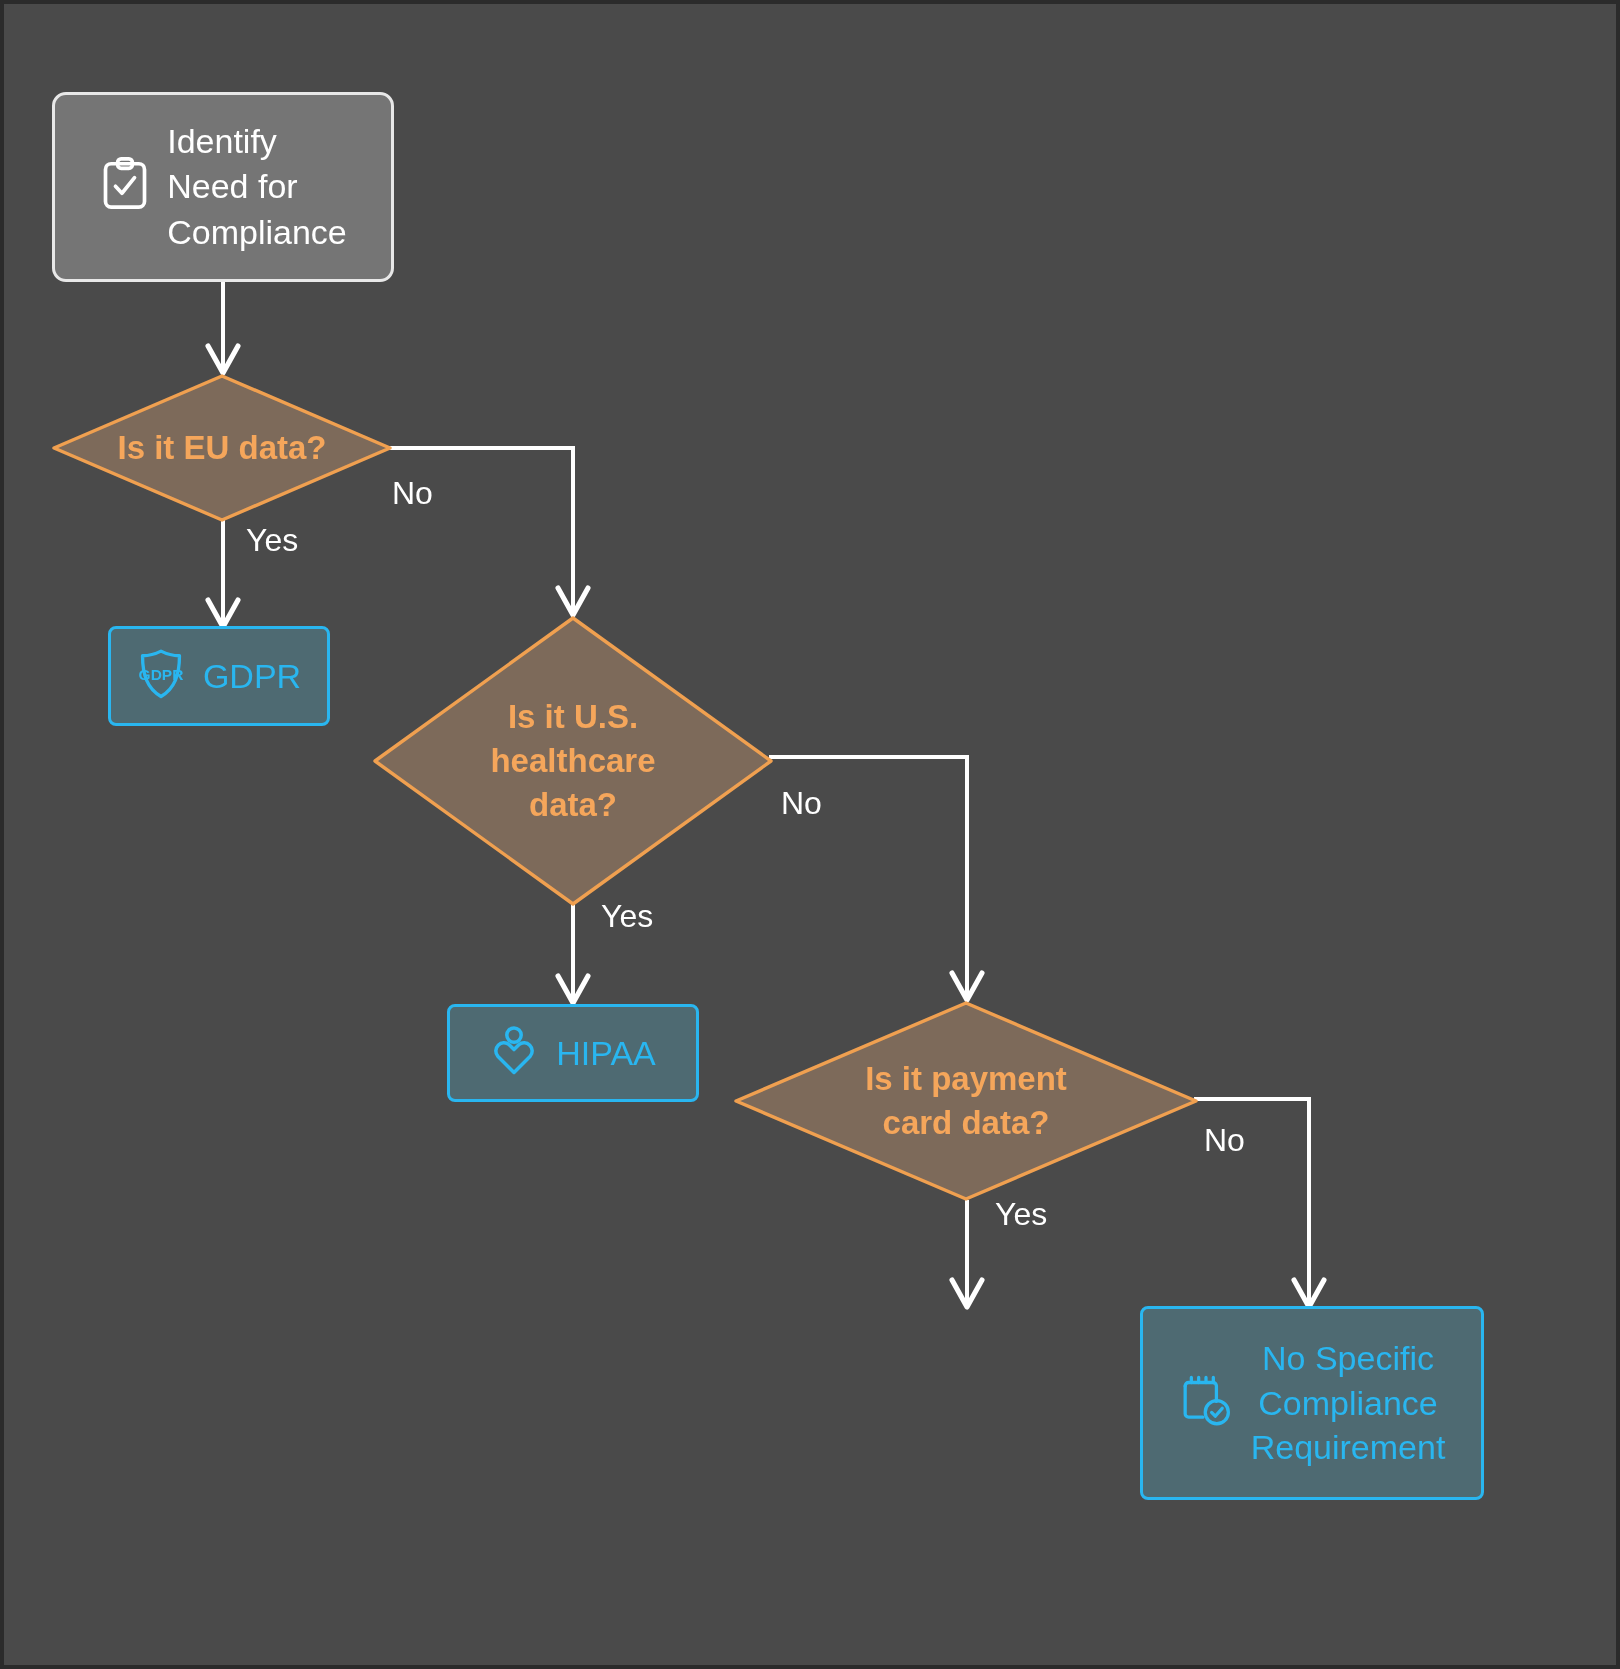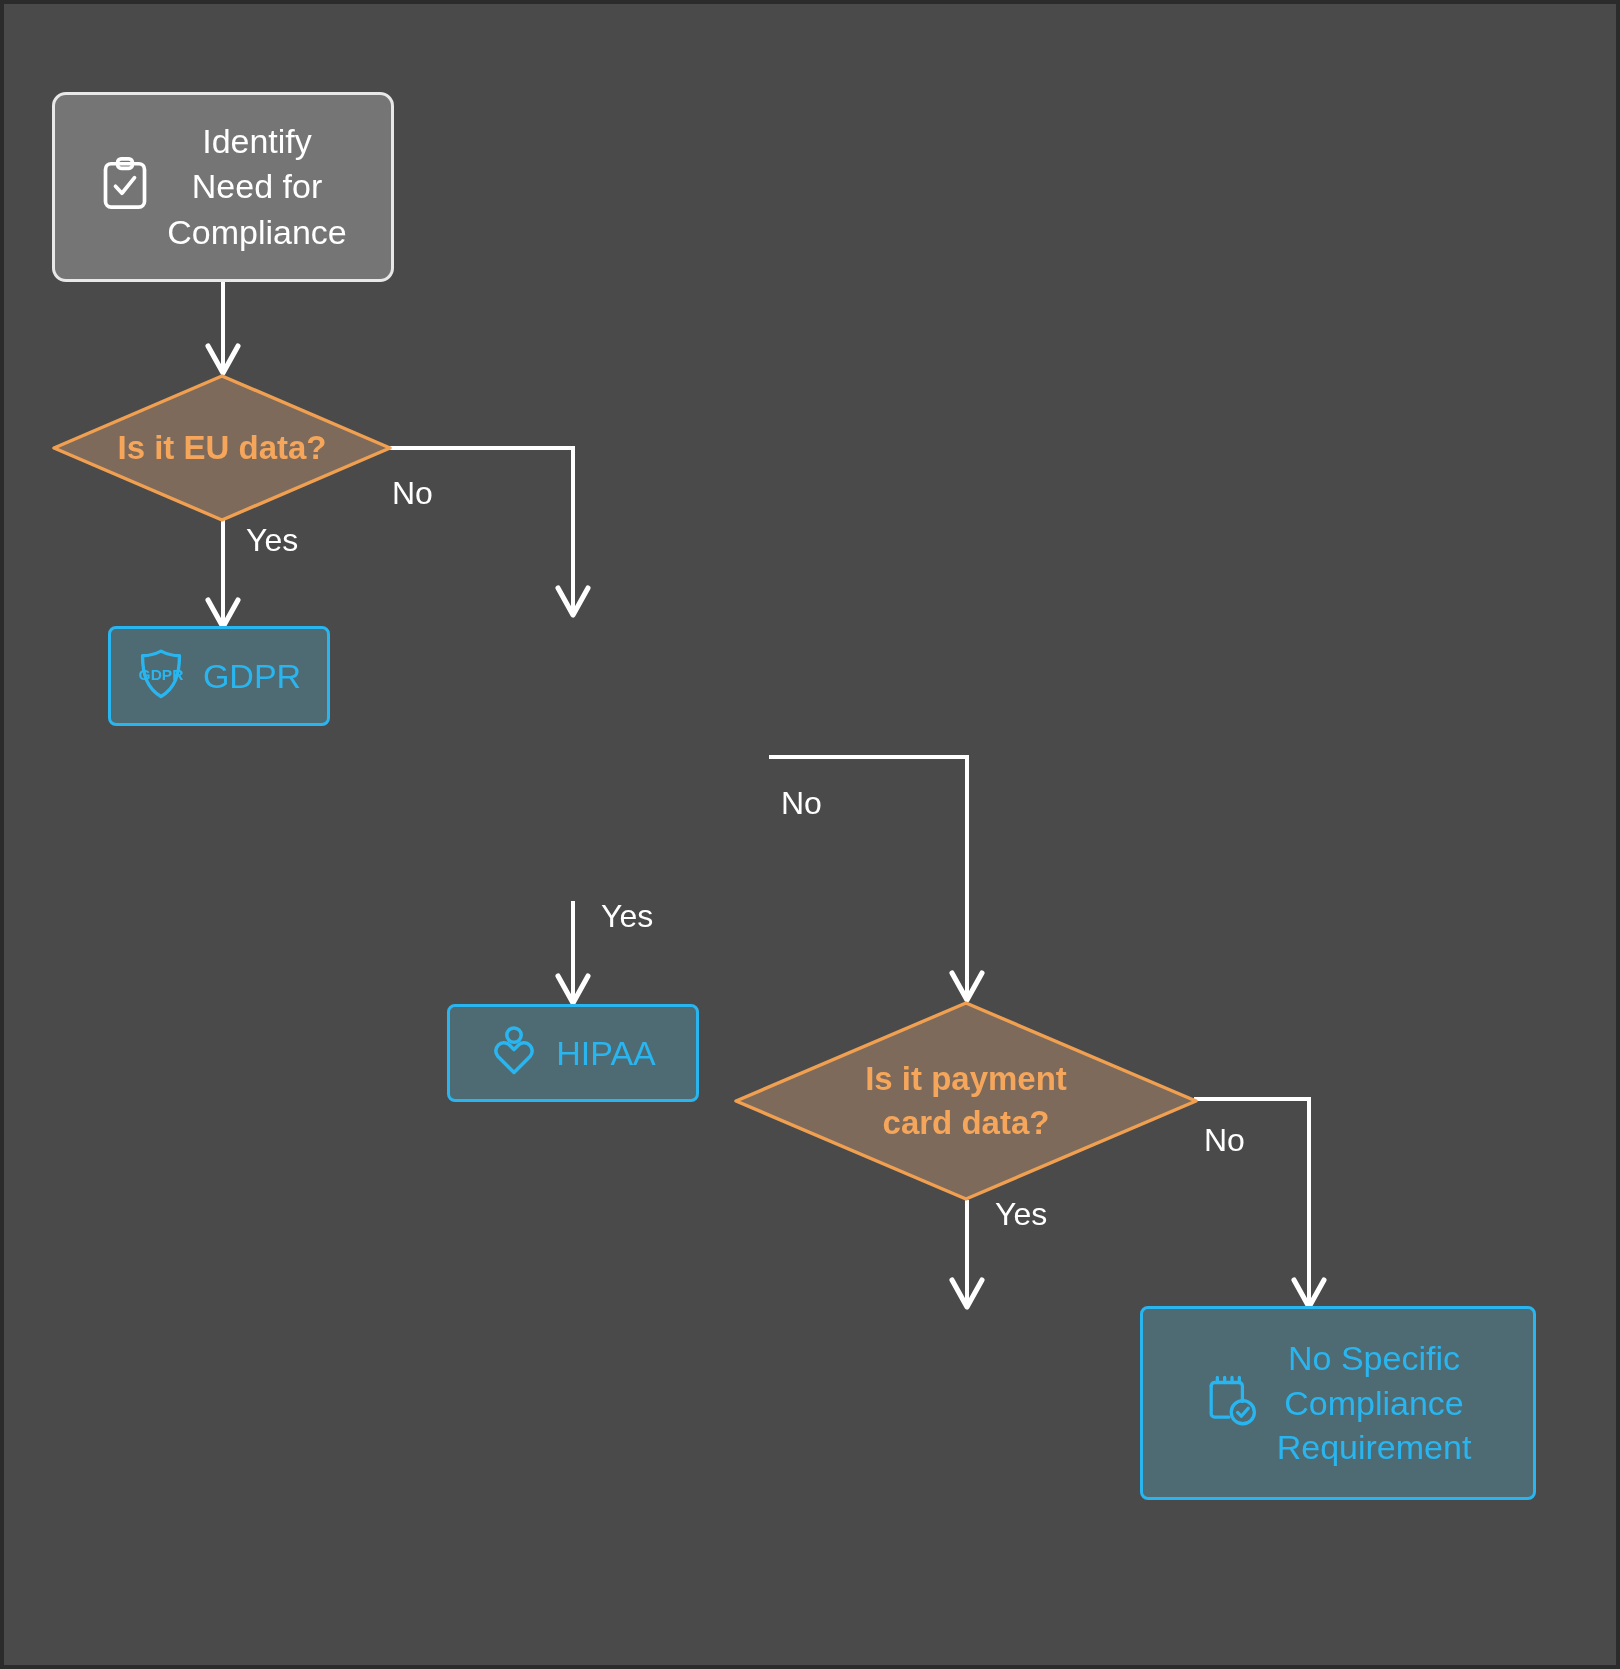--- a/index.html
+++ b/index.html
@@ -40,21 +40,20 @@
     background: #757575;
     border: 3px solid #e8e8e8;
     border-radius: 14px;
     gap: 16px;
     padding: 0 18px;
   }
   .proc .label {
     color: #ffffff;
     font-size: 34px;
     line-height: 1.34;
-    text-align: center;
     white-space: pre-line;
   }
 
   
   .term {
     background: #4e6a72;
     border: 3px solid #29b6f0;
     border-radius: 8px;
     gap: 18px;
     padding: 0 22px;
@@ -162,20 +161,28 @@
     <span class="icon">
       <svg width="48" height="52" viewBox="0 0 26 28" fill="none" stroke="#29b6f0" stroke-width="1.8" stroke-linecap="round" stroke-linejoin="round">
         <path d="M 13 1.6 C 9.5 3.4 6.2 4.1 3 4.1 C 3 14.6 5.6 21.8 13 26.2
                  C 20.4 21.8 23 14.6 23 4.1 C 19.8 4.1 16.5 3.4 13 1.6 Z"></path>
         <text x="13" y="17.4" fill="#29b6f0" stroke="none" font-family="Liberation Sans, sans-serif" font-size="8.4" font-weight="bold" text-anchor="middle">GDPR</text>
       </svg>
     </span>
     <span class="label">GDPR</span>
   </div>
 
+  <div class="node decision" style="left:369px; top:612px; width:400px; height:290px;">
+    <svg width="400" height="290" viewBox="0 0 400 290">
+      <polygon points="200,2 398,145 200,288 2,145" fill="#7d6a5a" stroke="#f0a050" stroke-width="3.4" stroke-linejoin="round"></polygon>
+    </svg>
+    <span class="dlabel">Is it U.S.
+healthcare
+data?</span>
+  </div>
 
   <div class="node term" style="left:443px; top:1000px; width:252px; height:98px;">
     <span class="icon">
       <svg width="48" height="52" viewBox="0 0 26 28" fill="none" stroke="#29b6f0" stroke-width="1.9" stroke-linecap="round" stroke-linejoin="round">
         <circle cx="13" cy="5.4" r="3.9"></circle>
         <path d="M 13 25.6 L 4.2 16.8 A 4.4 4.4 0 0 1 10.4 10.6 L 13 13.2
                  L 15.6 10.6 A 4.4 4.4 0 0 1 21.8 16.8 Z"></path>
       </svg>
     </span>
     <span class="label">HIPAA</span>
@@ -183,21 +190,21 @@
 
   <div class="node decision" style="left:730px; top:997px; width:464px; height:200px;">
     <svg width="464" height="200" viewBox="0 0 464 200">
       <polygon points="232,2 462,100 232,198 2,100" fill="#7d6a5a" stroke="#f0a050" stroke-width="3.4" stroke-linejoin="round"></polygon>
     </svg>
     <span class="dlabel">Is it payment
 card data?</span>
   </div>
 
 
-  <div class="node term" style="left:1136px; top:1302px; width:396px; height:194px;">
+  <div class="node term" style="left:1136px; top:1302px; width:344px; height:194px;">
     <span class="icon">
       <svg width="54" height="54" viewBox="0 0 28 28" fill="none" stroke="#29b6f0" stroke-width="1.7" stroke-linecap="round" stroke-linejoin="round">
         <path d="M 3.2 6.2 A 1.8 1.8 0 0 1 5 4.4 L 17.6 4.4 A 1.8 1.8 0 0 1 19.4 6.2 L 19.4 14.2"></path>
         <path d="M 3.2 6.2 L 3.2 20.6 A 1.8 1.8 0 0 0 5 22.4 L 12.4 22.4"></path>
         <path d="M 6.4 4.4 L 6.4 1.8 M 10.2 4.4 L 10.2 1.8 M 14 4.4 L 14 1.8 M 17.8 4.4 L 17.8 1.8"></path>
         <circle cx="19.6" cy="19.8" r="6"></circle>
         <path d="M 16.9 19.9 L 18.8 21.9 L 22.4 17.8"></path>
       </svg>
     </span>
     <span class="label">No Specific

